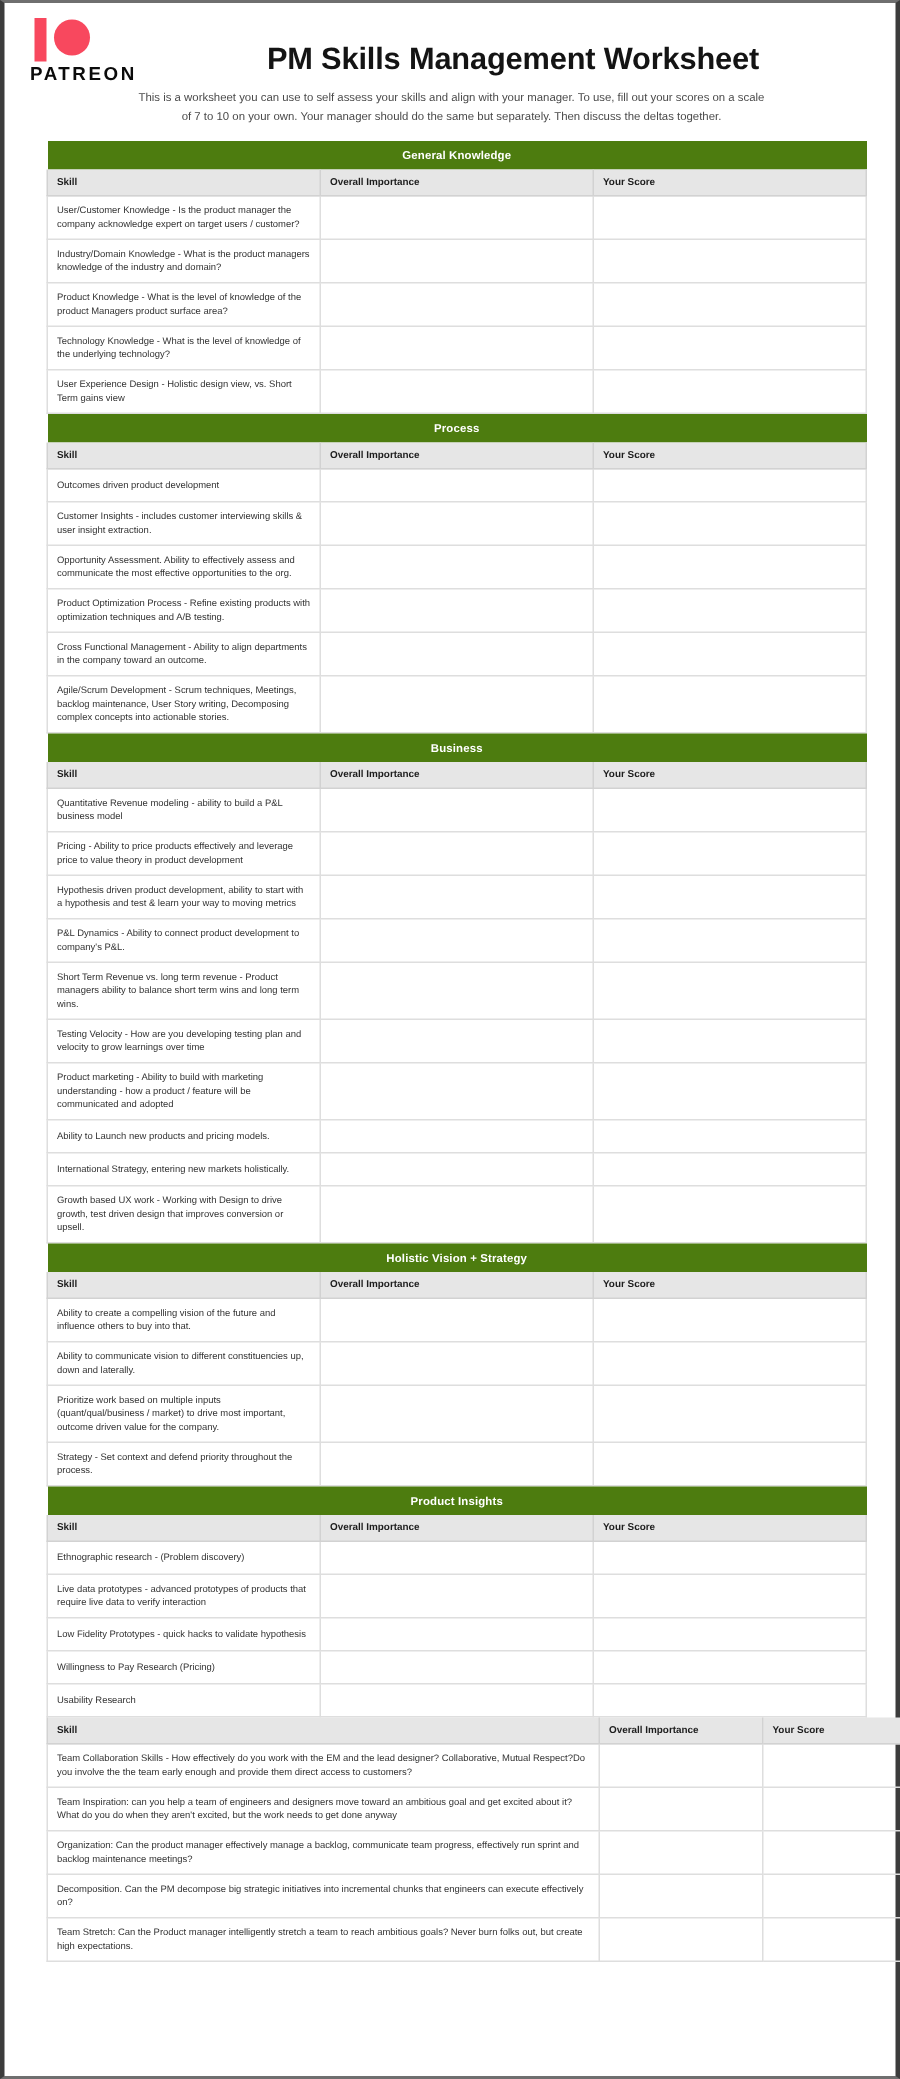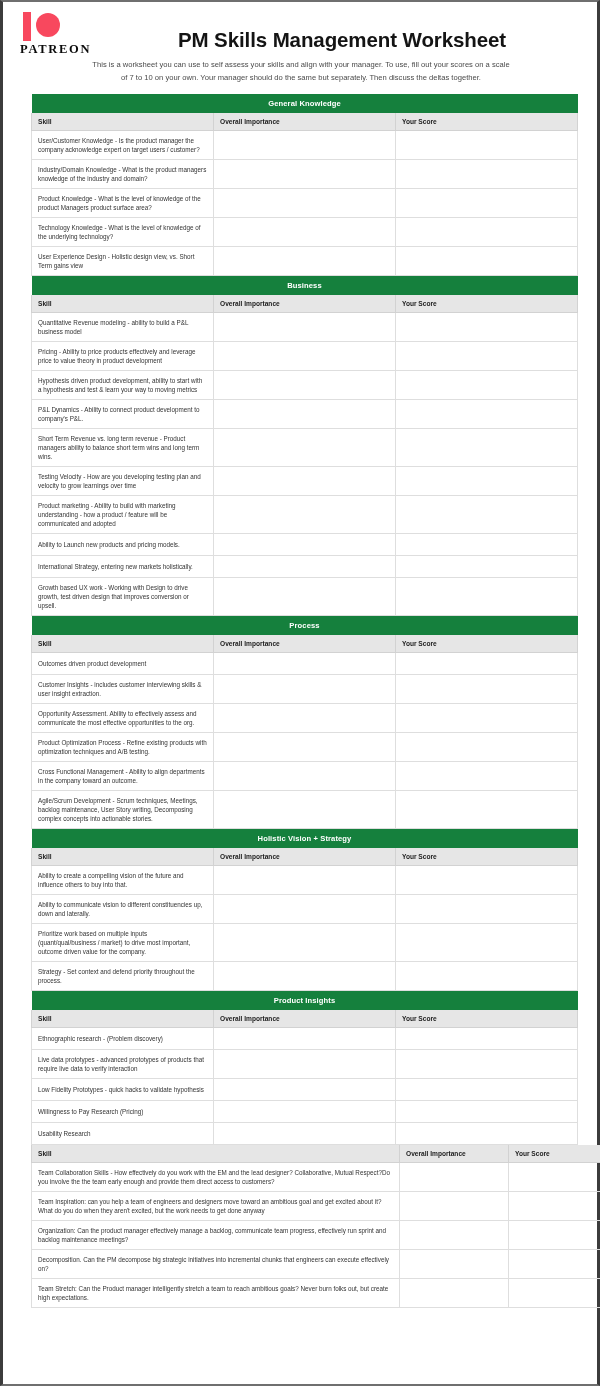--- a/index.html
+++ b/index.html
@@ -58,21 +58,21 @@
     background: #f8485e;
   }
   .logo-word {
     position: absolute;
     left: 0px;
     top: 30px;
     font-size: 12.5px;
     font-weight: bold;
     letter-spacing: 1.7px;
     color: #0b0b0b;
-    font-family: Liberation Serif, serif;
+    font-family: Liberation Sans, sans-serif;
     text-align: center;
   }
   .title {
     position: absolute;
     left: 100px;
     right: 16px;
     top: 26px;
     text-align: center;
     font-size: 20.5px;
     font-weight: bold;
@@ -96,21 +96,21 @@
   }
   table.section {
     width: 547px;
     border-collapse: collapse;
     table-layout: fixed;
     margin: 0;
   }
   table.section + table.section { margin-top: 0; }
 
   .section-title td {
-    background: #15803d;
+    background: #4d7c0f;
     color: #ffffff;
     font-size: 7.6px;
     font-weight: bold;
     text-align: center;
     padding: 5px 4px 5px 4px;
     border: none;
     letter-spacing: 0.1px;
   }
   .col-head th {
     background: #e6e6e6;
@@ -188,20 +188,64 @@
           <tr>
             <td class="c-skill">User Experience Design - Holistic design view, vs. Short Term gains view</td>
             <td class="c-imp"></td>
             <td class="c-score"></td>
           </tr>
         </tbody>
       </table>
       <table class="section">
         <thead>
           <tr class="section-title">
+            <td colspan="3">Process</td>
+          </tr>
+          <tr class="col-head">
+            <th class="c-skill">Skill</th>
+            <th class="c-imp">Overall Importance</th>
+            <th class="c-score">Your Score</th>
+          </tr>
+        </thead>
+        <tbody class="rows">
+          <tr>
+            <td class="c-skill">Outcomes driven product development</td>
+            <td class="c-imp"></td>
+            <td class="c-score"></td>
+          </tr>
+          <tr>
+            <td class="c-skill">Customer Insights - includes customer interviewing skills &amp; user insight extraction.</td>
+            <td class="c-imp"></td>
+            <td class="c-score"></td>
+          </tr>
+          <tr>
+            <td class="c-skill">Opportunity Assessment. Ability to effectively assess and communicate the most effective opportunities to the org.</td>
+            <td class="c-imp"></td>
+            <td class="c-score"></td>
+          </tr>
+          <tr>
+            <td class="c-skill">Product Optimization Process - Refine existing products with optimization techniques and A/B testing.</td>
+            <td class="c-imp"></td>
+            <td class="c-score"></td>
+          </tr>
+          <tr>
+            <td class="c-skill">Cross Functional Management - Ability to align departments in the company toward an outcome.</td>
+            <td class="c-imp"></td>
+            <td class="c-score"></td>
+          </tr>
+          <tr>
+            <td class="c-skill">Agile/Scrum Development - Scrum techniques, Meetings, backlog maintenance, User Story writing, Decomposing complex concepts into actionable stories.</td>
+            <td class="c-imp"></td>
+            <td class="c-score"></td>
+          </tr>
+        </tbody>
+      </table>
+      <table class="section">
+        <thead>
+          <tr class="section-title">
             <td colspan="3">Business</td>
           </tr>
           <tr class="col-head">
             <th class="c-skill">Skill</th>
             <th class="c-imp">Overall Importance</th>
             <th class="c-score">Your Score</th>
           </tr>
         </thead>
         <tbody class="rows">
           <tr>
@@ -244,64 +288,20 @@
             <td class="c-imp"></td>
             <td class="c-score"></td>
           </tr>
           <tr>
             <td class="c-skill">International Strategy, entering new markets holistically.</td>
             <td class="c-imp"></td>
             <td class="c-score"></td>
           </tr>
           <tr>
             <td class="c-skill">Growth based UX work - Working with Design to drive growth, test driven design that improves conversion or upsell.</td>
-            <td class="c-imp"></td>
-            <td class="c-score"></td>
-          </tr>
-        </tbody>
-      </table>
-      <table class="section">
-        <thead>
-          <tr class="section-title">
-            <td colspan="3">Process</td>
-          </tr>
-          <tr class="col-head">
-            <th class="c-skill">Skill</th>
-            <th class="c-imp">Overall Importance</th>
-            <th class="c-score">Your Score</th>
-          </tr>
-        </thead>
-        <tbody class="rows">
-          <tr>
-            <td class="c-skill">Outcomes driven product development</td>
-            <td class="c-imp"></td>
-            <td class="c-score"></td>
-          </tr>
-          <tr>
-            <td class="c-skill">Customer Insights - includes customer interviewing skills &amp; user insight extraction.</td>
-            <td class="c-imp"></td>
-            <td class="c-score"></td>
-          </tr>
-          <tr>
-            <td class="c-skill">Opportunity Assessment. Ability to effectively assess and communicate the most effective opportunities to the org.</td>
-            <td class="c-imp"></td>
-            <td class="c-score"></td>
-          </tr>
-          <tr>
-            <td class="c-skill">Product Optimization Process - Refine existing products with optimization techniques and A/B testing.</td>
-            <td class="c-imp"></td>
-            <td class="c-score"></td>
-          </tr>
-          <tr>
-            <td class="c-skill">Cross Functional Management - Ability to align departments in the company toward an outcome.</td>
-            <td class="c-imp"></td>
-            <td class="c-score"></td>
-          </tr>
-          <tr>
-            <td class="c-skill">Agile/Scrum Development - Scrum techniques, Meetings, backlog maintenance, User Story writing, Decomposing complex concepts into actionable stories.</td>
             <td class="c-imp"></td>
             <td class="c-score"></td>
           </tr>
         </tbody>
       </table>
       <table class="section">
         <thead>
           <tr class="section-title">
             <td colspan="3">Holistic Vision + Strategy</td>
           </tr>

